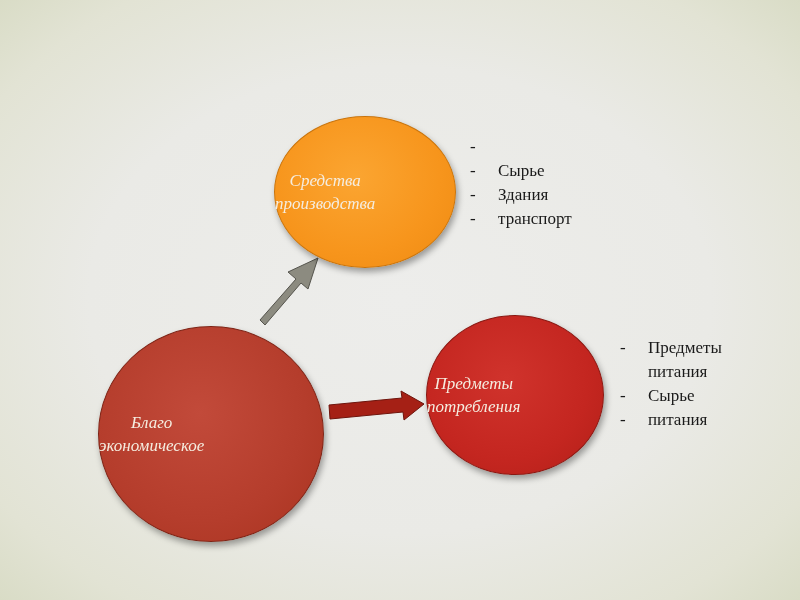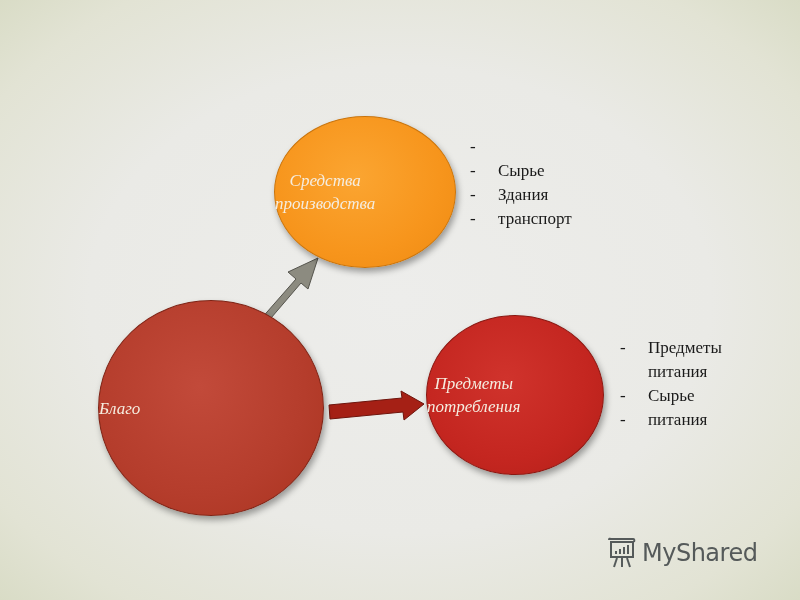--- a/index.html
+++ b/index.html
@@ -15,21 +15,21 @@
     color:#f5ede0; font-size:17px; line-height:23px;
     box-shadow: 2px 4px 6px rgba(0,0,0,0.35);
     font-style: italic;
   }
   .c-means {
     left:274px; top:116px; width:180px; height:150px;
     background: radial-gradient(ellipse at 45% 40%, #fba531 0%, #f7951c 60%, #ee8a12 100%);
     border:1px solid #c9740c;
   }
   .c-goods {
-    left:98px; top:300px; width:224px; height:214px;
+    left:98px; top:326px; width:224px; height:214px;
     background: radial-gradient(ellipse at 45% 40%, #c24a3a 0%, #b53d2c 60%, #a9331f 100%);
     border:1px solid #7e2416;
   }
   .c-consumer {
     left:426px; top:315px; width:176px; height:158px;
     background: radial-gradient(ellipse at 45% 40%, #d0332c 0%, #c42620 60%, #b21f18 100%);
     border:1px solid #8a1812;
   }
   .arrow { position:absolute; }
   .list {
@@ -61,20 +61,21 @@
   <div class="circle c-means">
     <div>
       <div>Средства</div>
       <div>производства</div>
     </div>
   </div>
 
   <div class="circle c-goods">
     <div>
       <div>Благо</div>
+      <div>экономическое</div>
     </div>
   </div>
 
   <div class="circle c-consumer">
     <div>
       <div>Предметы</div>
       <div>потребления</div>
     </div>
   </div>
 
@@ -108,28 +109,14 @@
     <li>
         <span class="dash">-</span>
         <span>Сырье</span>
       </li>
     <li>
         <span class="dash">-</span>
         <span>питания</span>
       </li>
   </ul>
 
-  <div class="watermark">
-    <svg width="30" height="32" viewBox="0 0 30 32">
-      <rect x="5" y="5" width="22" height="15" fill="none" stroke="#555a5a" stroke-width="2"></rect>
-      <path d="M3 3 Q3 1 5 2 L27 2 Q29 2 28 5" fill="none" stroke="#555a5a" stroke-width="2"></path>
-      <rect x="9" y="14" width="2" height="3" fill="#555a5a"></rect>
-      <rect x="13" y="12" width="2" height="5" fill="#555a5a"></rect>
-      <rect x="17" y="10" width="2" height="7" fill="#555a5a"></rect>
-      <rect x="21" y="8" width="2" height="9" fill="#555a5a"></rect>
-      <line x1="11" y1="21" x2="8" y2="30" stroke="#555a5a" stroke-width="2"></line>
-      <line x1="16" y1="21" x2="16" y2="30" stroke="#555a5a" stroke-width="2"></line>
-      <line x1="21" y1="21" x2="24" y2="30" stroke="#555a5a" stroke-width="2"></line>
-    </svg>
-    <span>MyShared</span>
-  </div>
 
 </div>
 
 </body></html>

